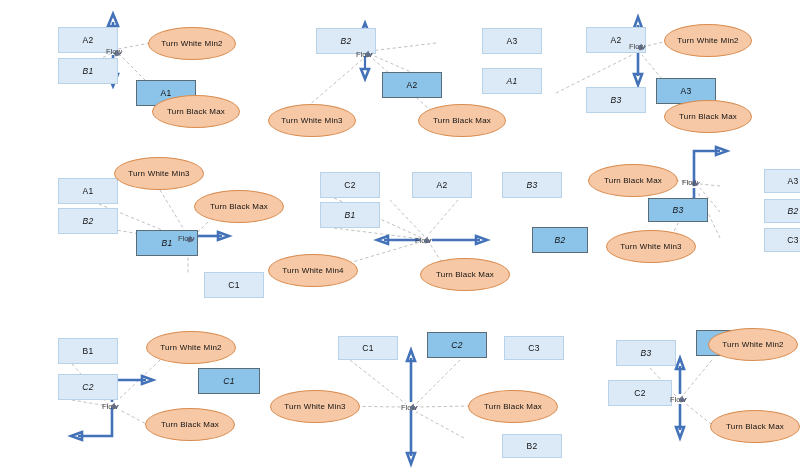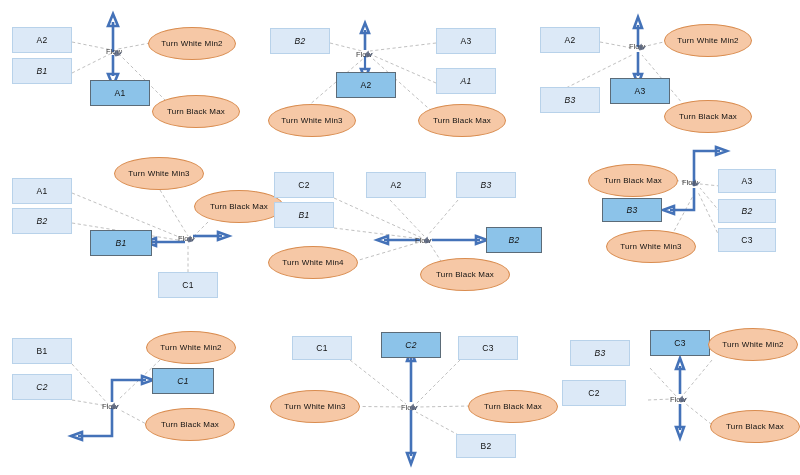--- a/index.html
+++ b/index.html
@@ -6,21 +6,21 @@
   body{width:800px;height:475px;overflow:hidden;
        font-family:"Liberation Sans",sans-serif;}
   #canvas{position:relative;width:800px;height:475px;background:#fff;}
 
   .panel{position:absolute;}
 
   
   .node{position:absolute;box-sizing:border-box;display:flex;
         align-items:center;justify-content:center;text-align:center;
         font-size:8.5px;color:#111;letter-spacing:.2px;line-height:1;}
-  .rect{background:#dce9f7;border:1px solid #b8d2ea;}
+  .rect{background:#dce9f7;border:1px solid #b8d2ea;margin-left:46px;}
   .rect.sel{background:#8cc3e9;border:1.4px solid #5b6b78;}
   .rect .lbl{font-style:italic;}
   .rect.up .lbl{font-style:normal;}
   .ell{background:#f6c8a6;border:1.2px solid #d98c4f;border-radius:50%;
        font-size:8px;white-space:nowrap;}
   .ell .lbl{}
 
   
   .hub{position:absolute;font-size:7.5px;color:#3a3a3a;white-space:nowrap;
        transform:translate(-50%,-50%);}
@@ -194,21 +194,21 @@
       </div>
   <div class="node rect" style="left:194px;top:22px;width:60px;height:26px;">
         <span class="lbl">B3</span>
       </div>
   <div class="node rect" style="left:12px;top:52px;width:60px;height:26px;">
         <span class="lbl">B1</span>
       </div>
   <div class="node rect sel" style="left:224px;top:77px;width:56px;height:26px;">
         <span class="lbl">B2</span>
       </div>
-  <div class="node ell" style="left:6px;top:96px;width:90px;height:33px;">
+  <div class="node ell" style="left:6px;top:104px;width:90px;height:33px;">
         <span class="lbl">Turn White Min4</span>
       </div>
   <div class="node ell" style="left:158px;top:108px;width:90px;height:33px;">
         <span class="lbl">Turn Black Max</span>
       </div>
   <div class="hub" style="left:161px;top:90px;">Flow</div>
   <svg class="hubicon" style="left:166px;top:90px;" viewBox="0 0 11 11">
         <path d="M1,6 L5,2 L6,6 L10,4 L7,8 L3,9 Z" fill="#55607a" opacity=".85"></path>
       </svg>
 </div>

